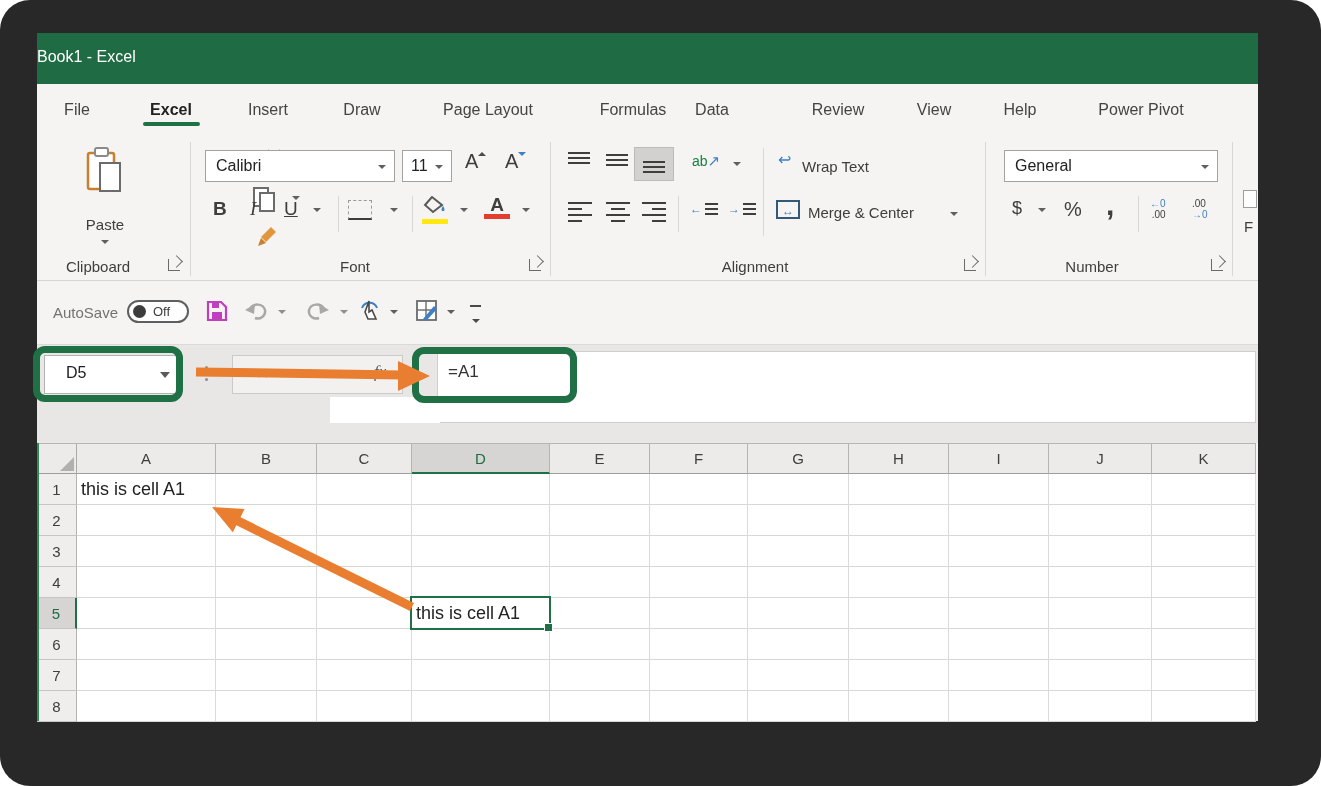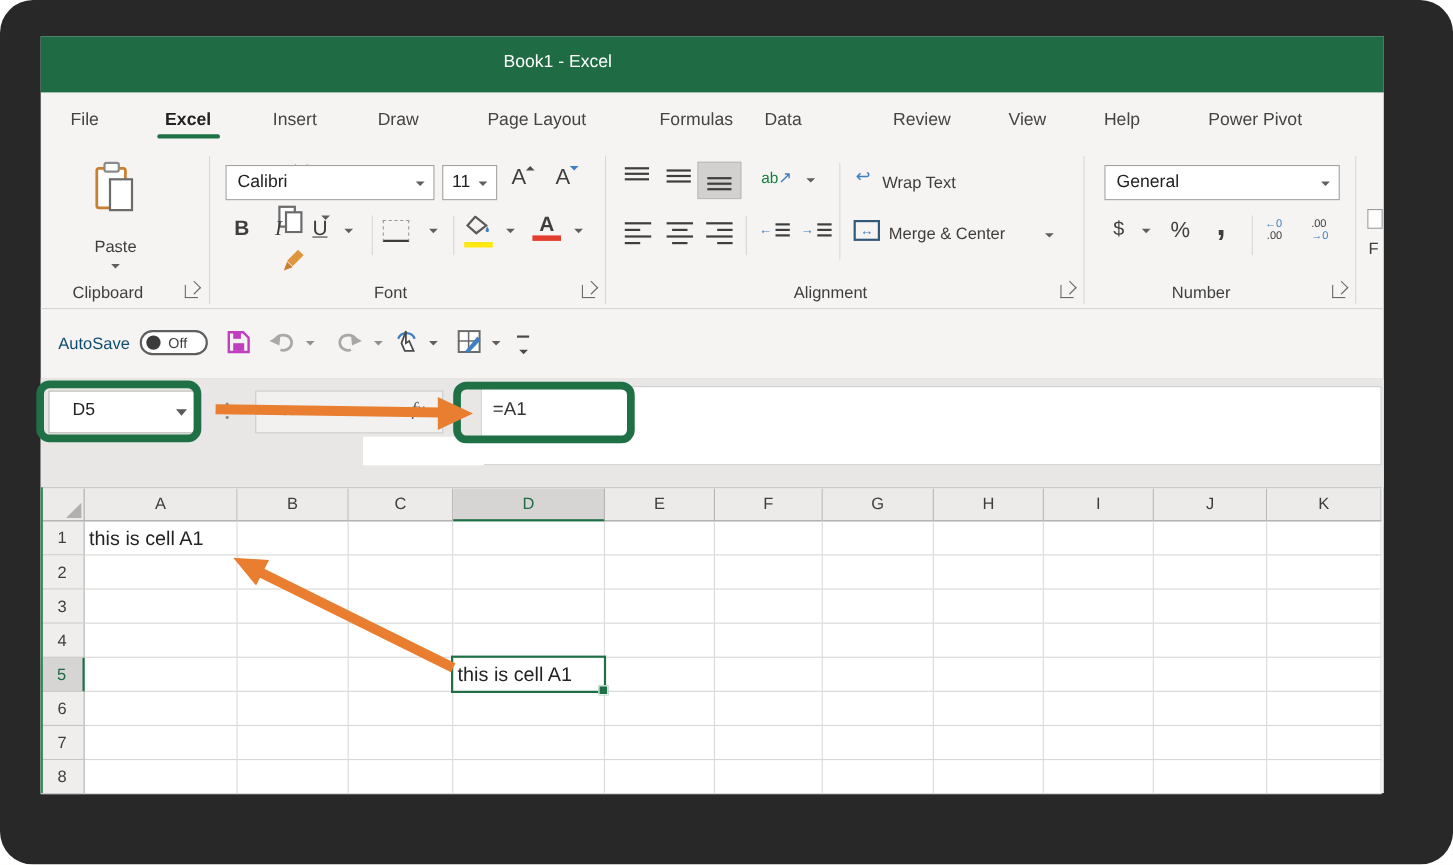--- a/index.html
+++ b/index.html
@@ -2,21 +2,21 @@
 <html><head>
 <meta charset="utf-8">
 <style>
   html,body{margin:0;padding:0;background:#fff;}
   #canvas{position:relative;width:1321px;height:786px;font-family:"Liberation Sans",sans-serif;overflow:hidden;}
   .abs{position:absolute;box-sizing:border-box;}
   #frame{left:0;top:0;width:1321px;height:786px;background:#282828;border-radius:30px;}
   #window{left:37px;top:33px;width:1221px;height:688px;background:#f5f4f3;}
   
   #titlebar{left:37px;top:33px;width:1221px;height:51px;background:#1f6b44;}
-  #title-text{left:37px;top:48px;width:940px;text-align:center;color:#ffffff;font-size:16px;}
+  #title-text{left:37px;top:48px;width:940px;text-align:left;color:#ffffff;font-size:16px;}
   #searchbox{left:938px;top:43px;width:318px;height:35px;background:#a9cbb8;border-radius:2px;display:flex;align-items:center;}
   #search-label{color:#1d5d3a;font-size:16px;margin-left:14px;}
   
   .tab{top:101px;transform:translateX(-50%);font-size:16px;color:#444;white-space:nowrap;}
   .tab.active{color:#222;font-weight:700;}
   #home-underline{left:143px;top:122px;width:57px;height:4px;background:#1e7145;border-radius:2px;}
   
   .gsep{top:142px;width:1px;height:134px;background:#d9d7d6;}
   .glabel{top:258px;font-size:15px;color:#3e3e3e;transform:translateX(-50%);}
   .launcher{top:259px;width:12px;height:12px;border-left:1.5px solid #6a6a6a;border-bottom:1.5px solid #6a6a6a;}
@@ -256,21 +256,21 @@
     <span>.00</span><br>
     <span class="blue">→0</span>
   </div>
   <span class="abs glabel" style="left:1092px">Number</span>
   <span class="abs launcher" style="left:1211px"></span>
   <div class="abs gsep" style="left:1232px"></div>
   <div class="abs" style="left:1243px;top:190px;width:14px;height:18px;background:#fdfdfd;border:1px solid #9e9d9c;overflow:hidden"></div>
   <span class="abs" style="left:1244px;top:218px;font-size:15px;color:#3e3e3e">F</span>
   <div class="abs" id="ribbon-border"></div>
 
-  <span class="abs" style="left:53px;top:304px;font-size:15px;color:#0c4a6e">AutoSave</span>
+  <span class="abs" style="left:53px;top:304px;font-size:15px;color:#737373">AutoSave</span>
   <div class="abs" id="autosave-pill">
     <div id="autosave-knob"></div>
     <span id="autosave-state">Off</span>
   </div>
   <div class="abs" style="left:205px;top:299px">
     <svg width="24" height="24">
       <path d="M3 3 h13 l5 5 v13 H3 z" fill="none" stroke="#bf3fbf" stroke-width="2.2"></path>
       <rect x="7" y="13" width="10" height="7" fill="#bf3fbf"></rect>
       <rect x="7" y="3" width="7" height="6" fill="#bf3fbf"></rect>
     </svg>

